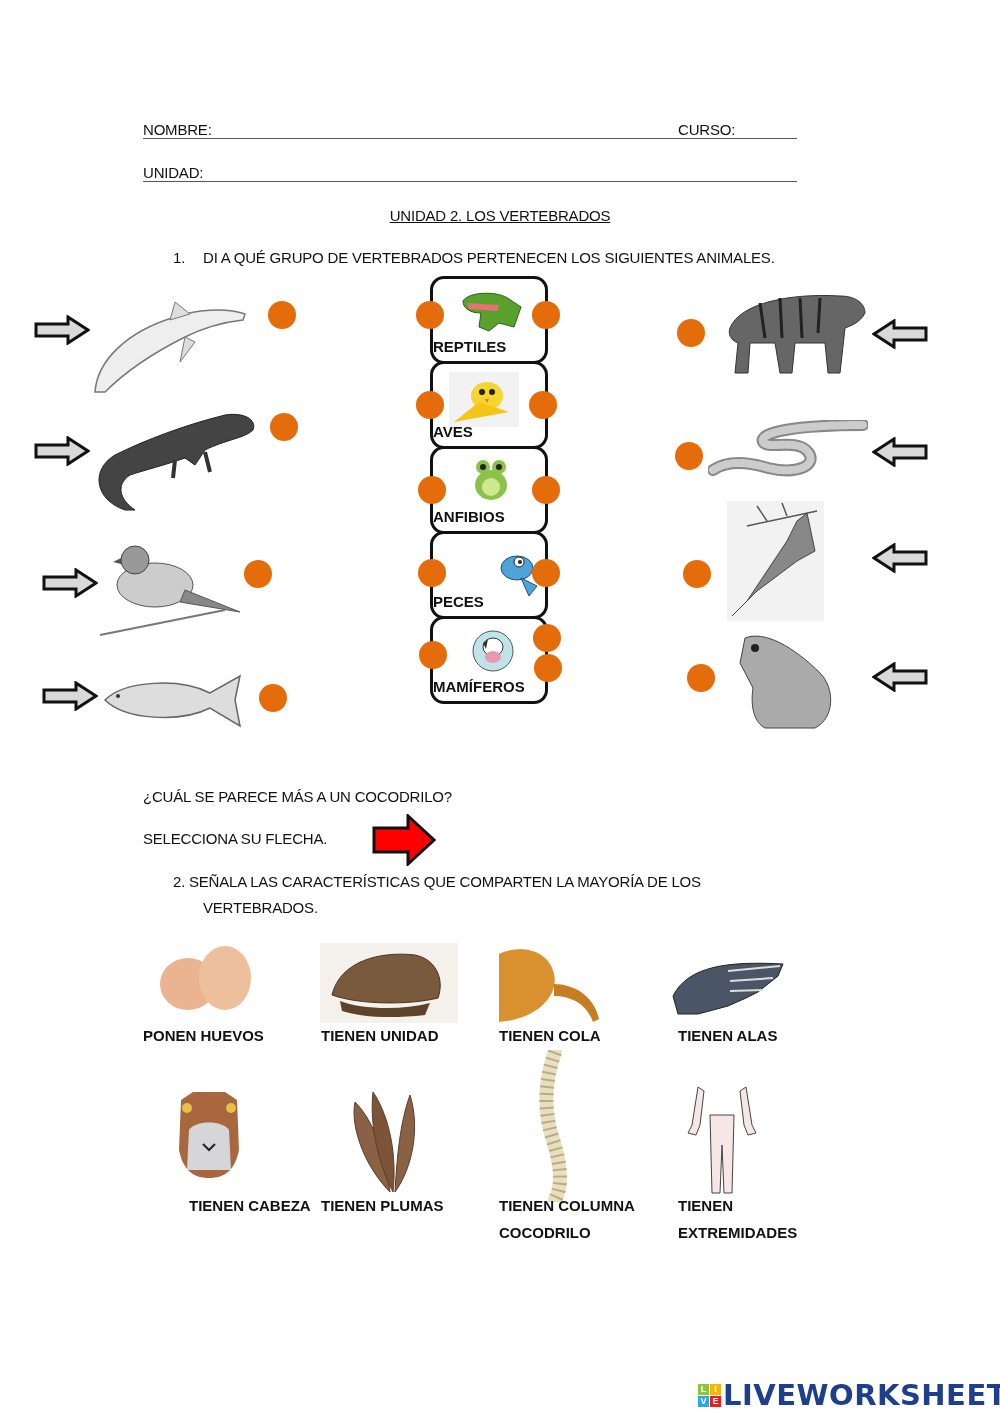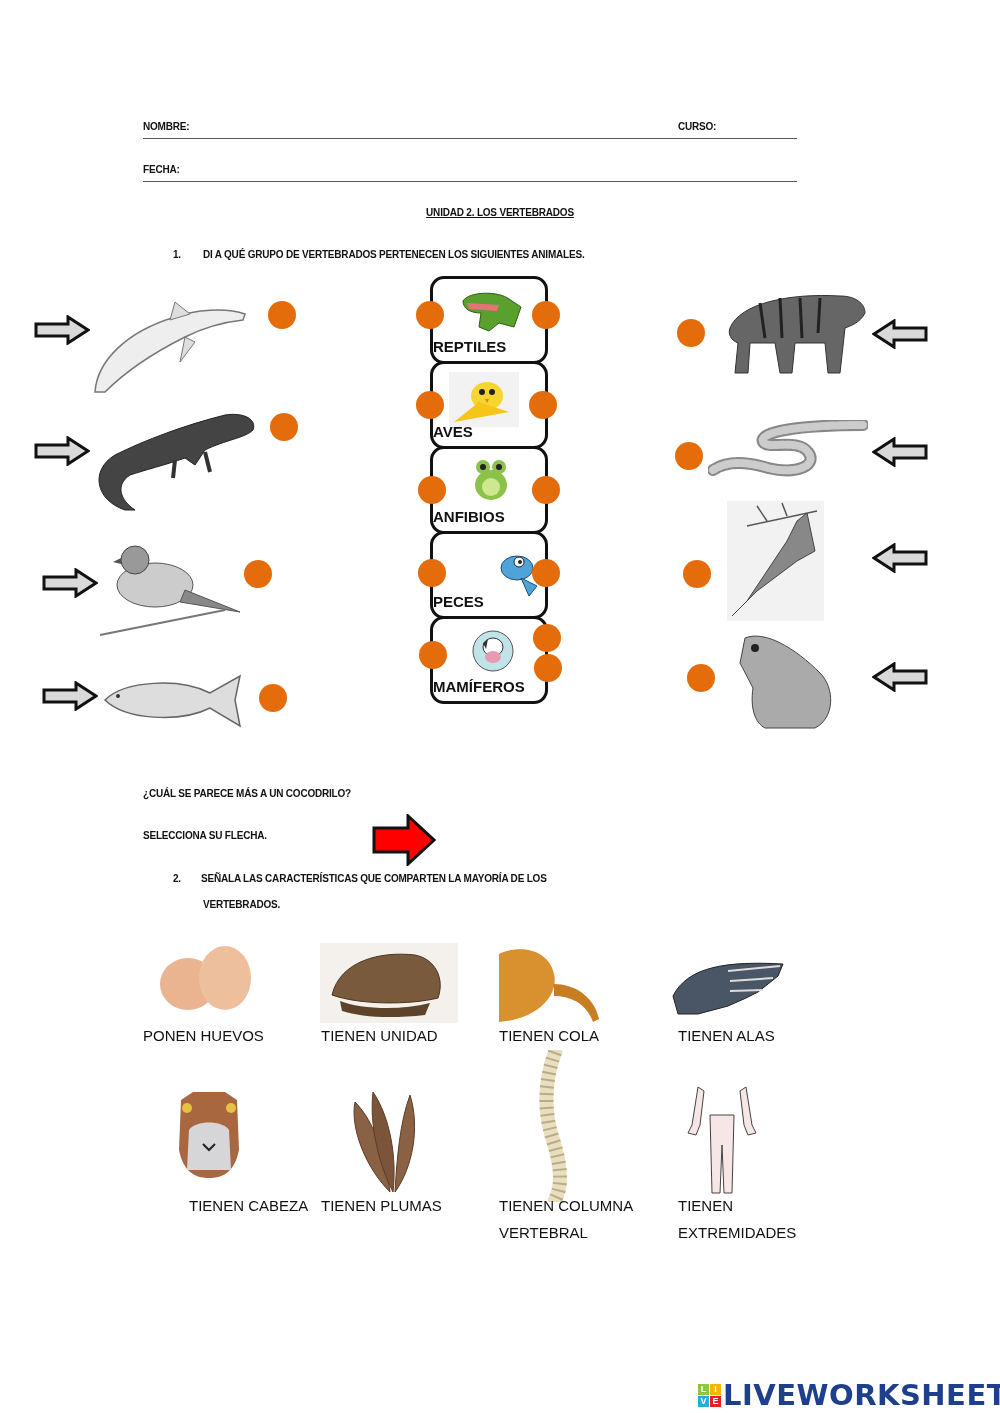--- a/index.html
+++ b/index.html
@@ -1,41 +1,41 @@
 <!DOCTYPE html>
 <html><head>
   <meta charset="utf-8">
   <style>
     html, body { margin: 0; padding: 0; }
     body { width: 1000px; height: 1413px; background: #ffffff; position: relative; overflow: hidden;
       font-family: "Liberation Sans", "DejaVu Sans", sans-serif; color: #111; }
     .abs { position: absolute; }
-    .b { font-weight: bold; font-size: 10px; letter-spacing: -0.2px; }
+    .b { font-weight: normal; font-size: 15px; letter-spacing: -0.2px; }
     .line { position: absolute; height: 1px; background: #555; }
     .title { text-decoration: underline; }
     .dot { position: absolute; width: 28px; height: 28px; border-radius: 50%; background: #e46c0a; }
     .arrow { position: absolute; width: 56px; height: 30px; }
     .pic { position: absolute; }
     .card { position: absolute; left: 430px; width: 112px; border: 3px solid #111; border-radius: 14px; background: #fff; }
     .card .lbl { position: absolute; left: 0; right: 0; bottom: 6px; text-align: left; font-weight: bold; font-size: 15px; }
     .cardimg { position: absolute; }
-    .feat { position: absolute; font-weight: normal; font-size: 15px; line-height: 27px; }
+    .feat { position: absolute; font-weight: bold; font-size: 15px; line-height: 27px; }
     .featimg { position: absolute; }
     .logo { position: absolute; left: 698px; top: 1378px; display: flex; align-items: center; }
     .logo-tiles { display: grid; grid-template-columns: 11px 11px; grid-gap: 1px; margin-right: 2px; }
     .logo-tiles span { width: 11px; height: 11px; font-size: 9px; font-weight: bold; color: #fff; text-align: center; line-height: 11px; }
     .logo-text { font-weight: bold; font-size: 29px; color: #1d3f8c; letter-spacing: 0.5px; font-family: "DejaVu Sans", sans-serif; }
   </style>
 </head>
 <body>
 
 <div class="abs b" style="left:143px;top:121px;">NOMBRE:</div>
 <div class="line" style="left:143px;top:138px;width:654px;"></div>
 <div class="abs b" style="left:678px;top:121px;">CURSO:</div>
-<div class="abs b" style="left:143px;top:164px;">FECHA:</div>
+<div class="abs b" style="left:143px;top:164px;">UNIDAD:</div>
 <div class="line" style="left:143px;top:181px;width:654px;"></div>
 <div class="abs b title" style="left:0;width:1000px;text-align:center;top:207px;">UNIDAD 2. LOS VERTEBRADOS</div>
 
 <div class="abs b" style="left:173px;top:249px;">1.</div>
 <div class="abs b" style="left:203px;top:249px;">DI A QUÉ GRUPO DE VERTEBRADOS PERTENECEN LOS SIGUIENTES ANIMALES.</div>
 
 <svg class="arrow" style="left:34px;top:315px;" viewBox="0 0 56 30">
     <path d="M2,9 H34 V2 L54,15 L34,28 V21 H2 Z" fill="#d9d9d9" stroke="#111" stroke-width="3"></path>
   </svg>
 <svg class="arrow" style="left:34px;top:436px;" viewBox="0 0 56 30">
@@ -170,21 +170,21 @@
     <path d="M54,9 H22 V2 L2,15 L22,28 V21 H54 Z" fill="#d9d9d9" stroke="#111" stroke-width="3"></path>
   </svg>
 
 <div class="abs b" style="left:143px;top:788px;">¿CUÁL SE PARECE MÁS A UN COCODRILO?</div>
 <div class="abs b" style="left:143px;top:830px;">SELECCIONA SU FLECHA.</div>
 <svg class="abs" style="left:372px;top:814px;" width="64" height="52" viewBox="0 0 64 52">
   <path d="M2,14 H36 V2 L62,26 L36,50 V38 H2 Z" fill="#ff0000" stroke="#111" stroke-width="3"></path>
 </svg>
 
 <div class="abs b" style="left:173px;top:873px;">2.</div>
-<div class="abs b" style="left:201px;top:873px;">SEÑALA LAS CARACTERÍSTICAS QUE COMPARTEN LA MAYORÍA DE LOS</div>
+<div class="abs b" style="left:189px;top:873px;">SEÑALA LAS CARACTERÍSTICAS QUE COMPARTEN LA MAYORÍA DE LOS</div>
 <div class="abs b" style="left:203px;top:899px;text-align:center;">VERTEBRADOS.</div>
 
 <svg class="featimg" style="left:150px;top:940px;" width="110" height="80" viewBox="0 0 110 80">
   <ellipse cx="38" cy="44" rx="28" ry="26" fill="#e9b48f"></ellipse>
   <ellipse cx="75" cy="38" rx="26" ry="32" fill="#eebf9c"></ellipse>
 </svg>
 <svg class="featimg" style="left:320px;top:943px;" width="138" height="80" viewBox="0 0 138 80">
   <rect x="0" y="0" width="138" height="80" fill="#f4f0ec"></rect>
   <path d="M12,52 C20,18 60,8 95,12 C115,16 125,35 118,55 C90,62 40,62 12,52 Z" fill="#7a5a3c" stroke="#4a3320"></path>
   <path d="M20,58 C40,66 80,68 110,60 L105,72 C70,76 40,74 22,68 Z" fill="#5e432b"></path>
@@ -234,21 +234,21 @@
 </svg>
 
 <div class="feat" style="left:143px;top:1192px;margin-left:46px;">
     <div>TIENEN CABEZA</div>
   </div>
 <div class="feat" style="left:321px;top:1192px;">
     <div>TIENEN PLUMAS</div>
   </div>
 <div class="feat" style="left:499px;top:1192px;">
   <div>TIENEN COLUMNA</div>
-  <div>VERTEBRAL</div>
+  <div>COCODRILO</div>
 </div>
 <div class="feat" style="left:678px;top:1192px;">
   <div>TIENEN</div>
   <div>EXTREMIDADES</div>
 </div>
 
 <div class="logo">
   <div class="logo-tiles">
     <span style="background:#8cc63f;">L</span>
     <span style="background:#f7b500;">I</span>

